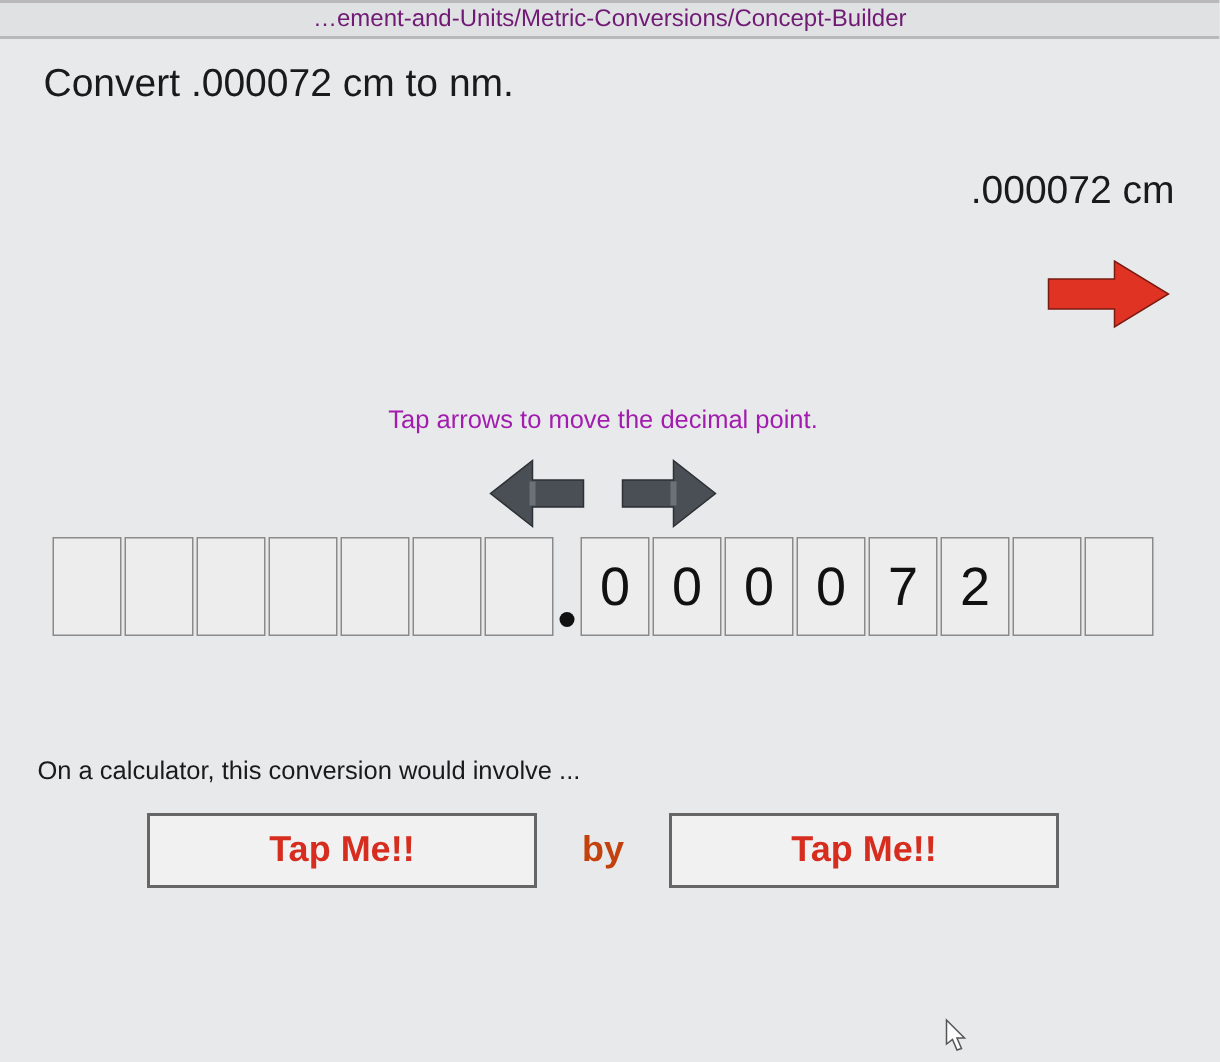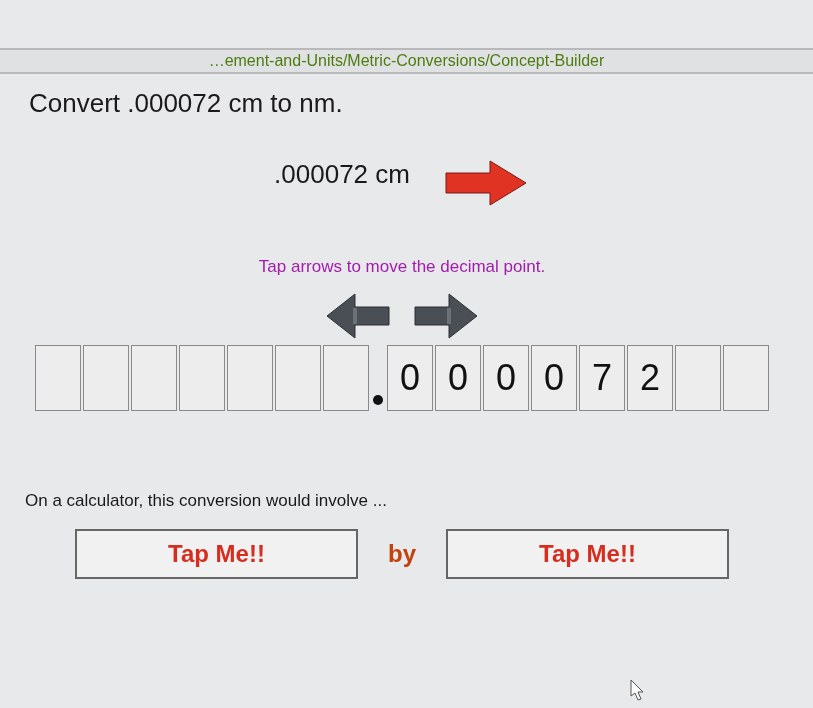--- a/index.html
+++ b/index.html
@@ -10,38 +10,38 @@
       background: #e8e9ea;
       color: #222;
       overflow: hidden;
     }
     .breadcrumb-bar {
       border-top: 2px solid #b9b9bb;
       border-bottom: 2px solid #b9b9bb;
       padding: 2px 4px;
       text-align: center;
       font-size: 16px;
-      color: #4d7c0f;
+      color: #701a75;
       background: #e0e1e3;
-      margin-top: 48px;
     }
     .content {
       padding: 10px 30px 20px 21px;
     }
     .question {
       font-size: 26px;
       color: #1a1a1a;
       margin: 4px 0 40px 8px;
     }
     .conversion-row {
       display: flex;
-      align-items: flex-start;
+      align-items: flex-end;
       justify-content: center;
       gap: 30px;
       margin-bottom: 50px;
+      flex-direction: column;
     }
     .conv-value, .conv-target {
       font-size: 26px;
       color: #1a1a1a;
     }
     .red-arrow svg { display: block; }
     .instruction {
       text-align: center;
       font-size: 17px;
       color: #a21caf;
@@ -98,21 +98,21 @@
     }
     .answer-row {
       display: flex;
       align-items: center;
       justify-content: center;
       gap: 30px;
     }
     .tap-btn {
       border: 2px solid #666;
       background: #f1f1f2;
-      width: 283px;
+      width: 260px;
       height: 50px;
       display: flex;
       align-items: center;
       justify-content: center;
       font-size: 24px;
       font-weight: bold;
       color: #d62d1f;
       cursor: pointer;
     }
     .by-text {

